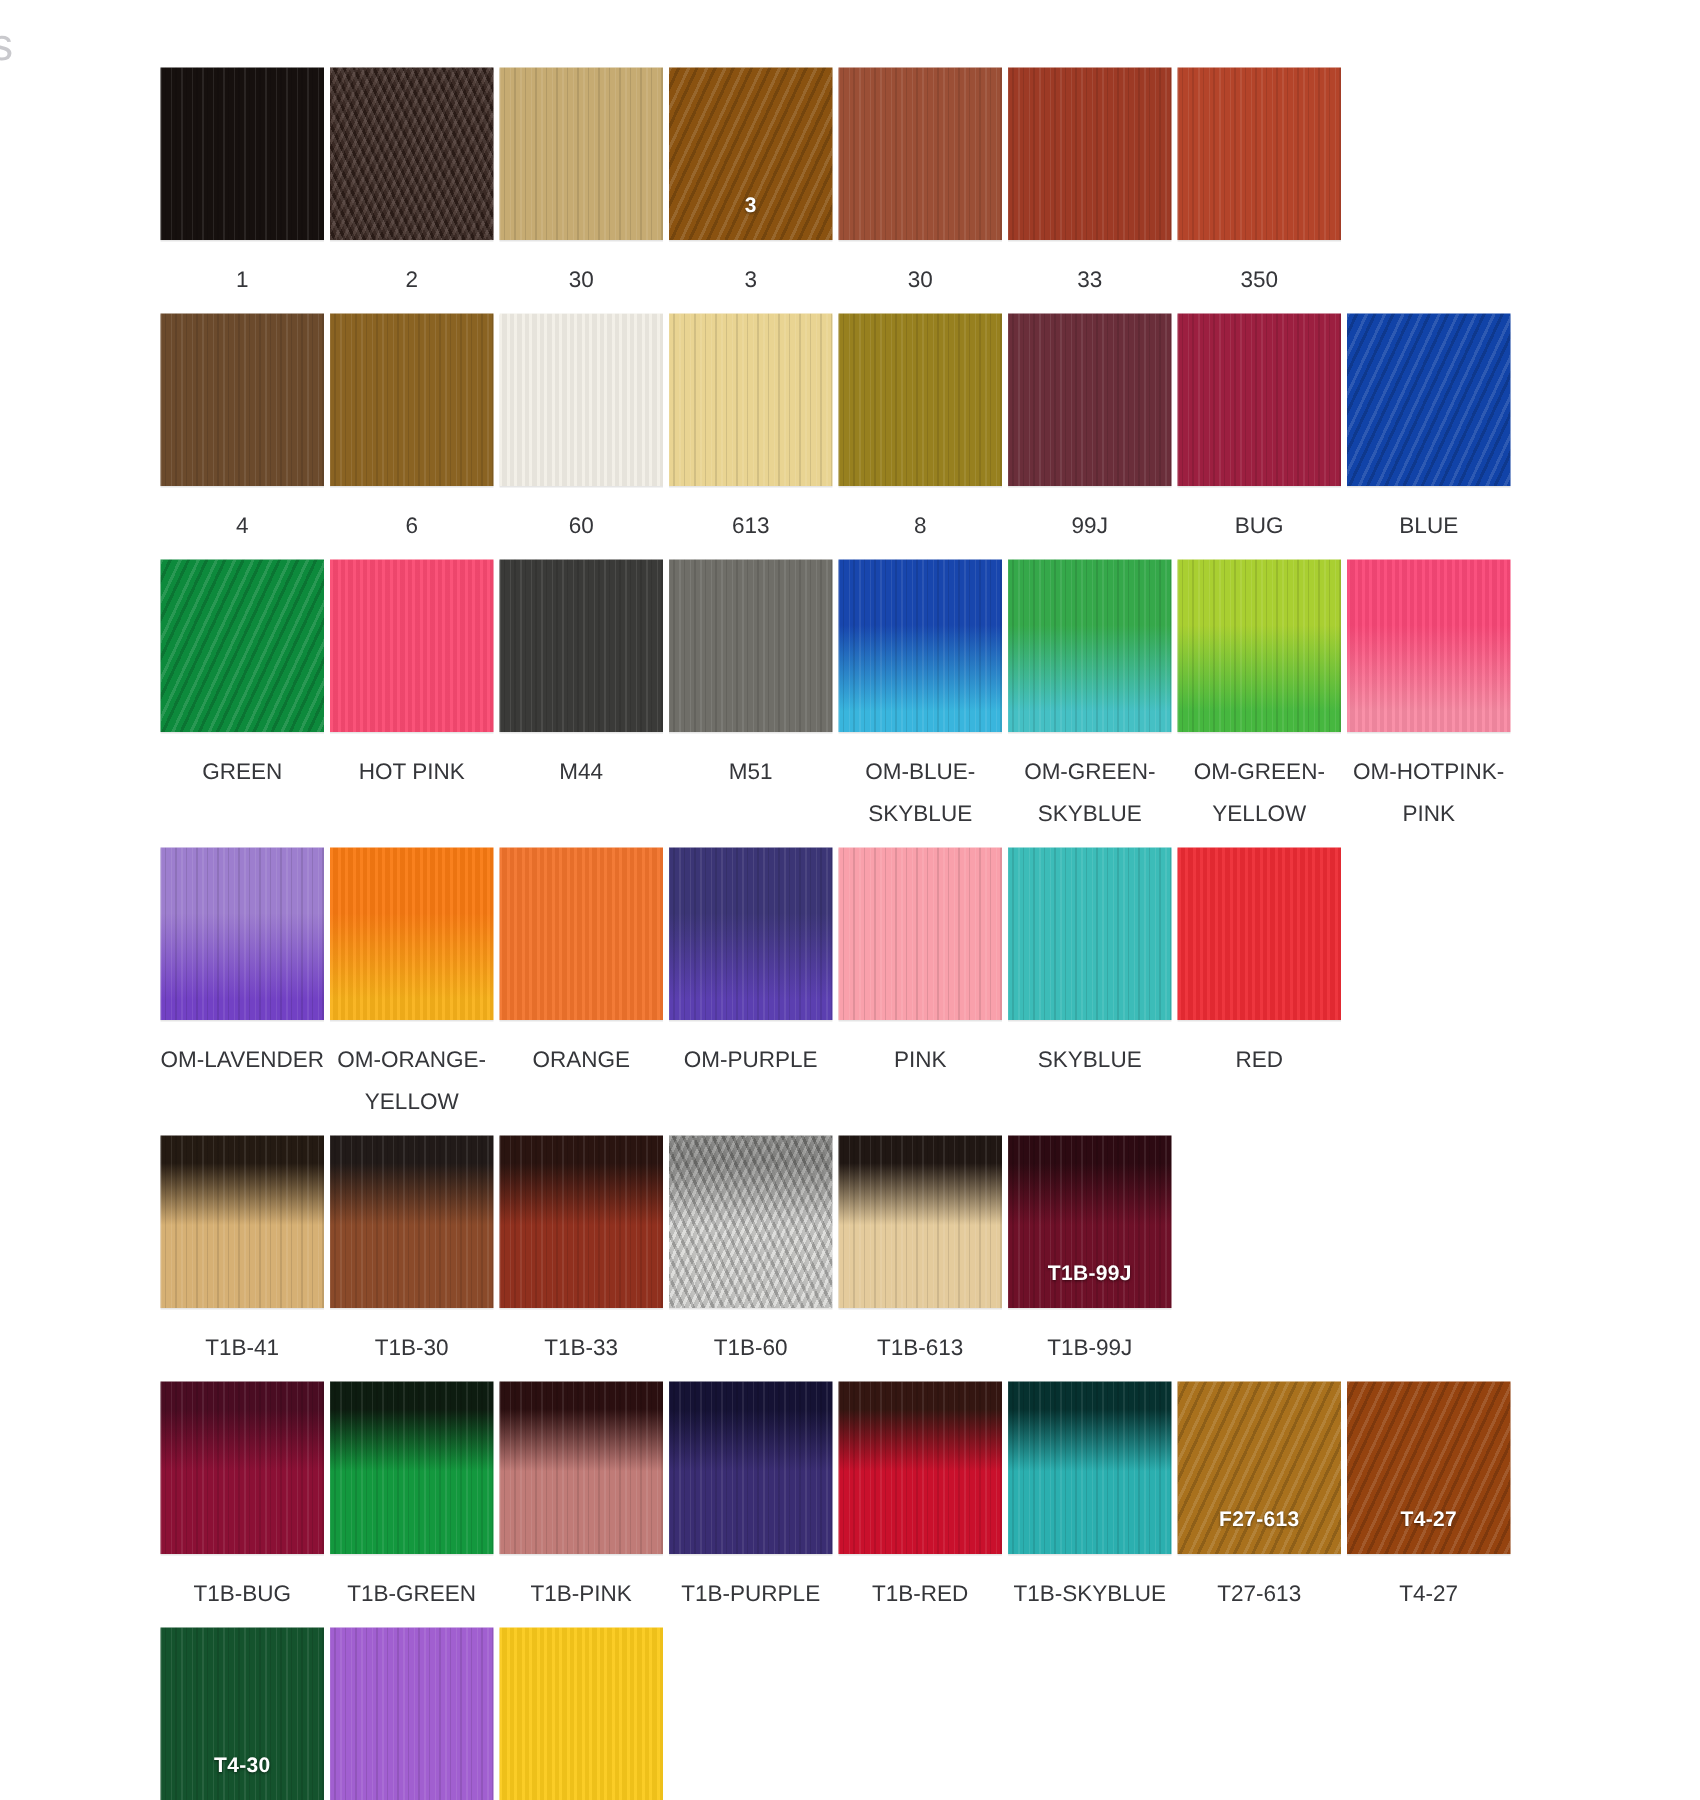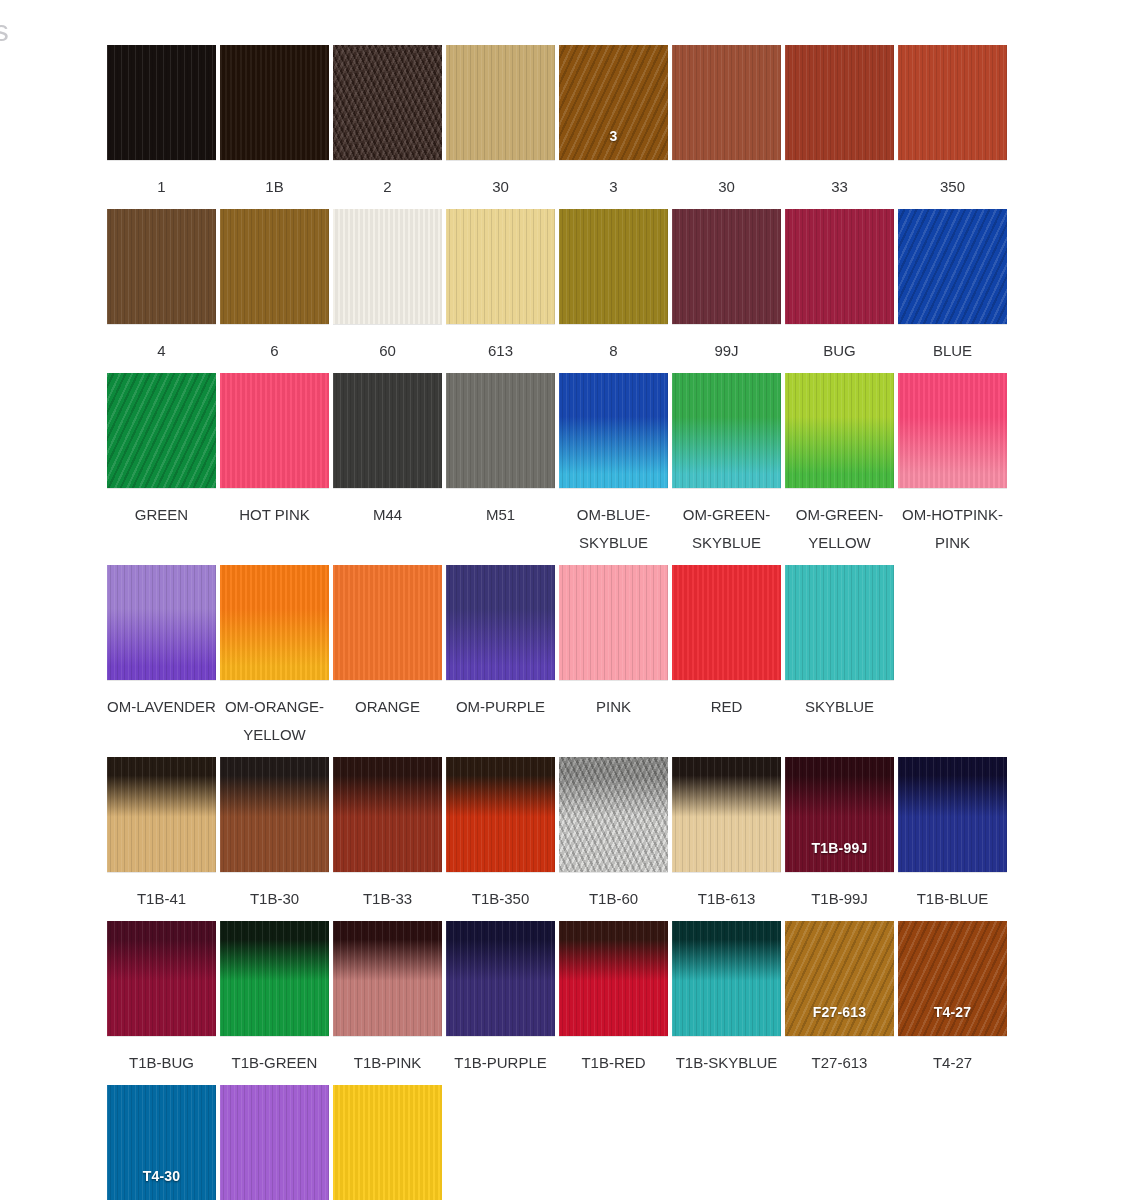--- a/index.html
+++ b/index.html
@@ -155,26 +155,20 @@
 <div id="grid">
     <div class="row">
       <div class="cell">
         <div class="swatch-wrap">
           <div class="swatch " style="background: rgb(22, 16, 14);"></div>
         </div>
         <div class="cell-label">1</div>
       </div>
       <div class="cell">
         <div class="swatch-wrap">
-          <div class="swatch soft" style="background: rgb(33, 18, 8);"></div>
-        </div>
-        <div class="cell-label">1B</div>
-      </div>
-      <div class="cell">
-        <div class="swatch-wrap">
           <div class="swatch curly" style="background: rgb(58, 38, 32);"></div>
         </div>
         <div class="cell-label">2</div>
       </div>
       <div class="cell">
         <div class="swatch-wrap">
           <div class="swatch " style="background: rgb(198, 171, 114);"></div>
         </div>
         <div class="cell-label">30</div>
       </div>
@@ -334,56 +328,50 @@
         <div class="cell-label">OM-PURPLE</div>
       </div>
       <div class="cell">
         <div class="swatch-wrap">
           <div class="swatch " style="background: rgb(249, 160, 171);"></div>
         </div>
         <div class="cell-label">PINK</div>
       </div>
       <div class="cell">
         <div class="swatch-wrap">
+          <div class="swatch " style="background: rgb(60, 188, 184);"></div>
+        </div>
+        <div class="cell-label">SKYBLUE</div>
+      </div>
+      <div class="cell">
+        <div class="swatch-wrap">
           <div class="swatch soft" style="background: rgb(237, 43, 52);"></div>
         </div>
         <div class="cell-label">RED</div>
       </div>
-      <div class="cell">
-        <div class="swatch-wrap">
-          <div class="swatch " style="background: rgb(60, 188, 184);"></div>
-        </div>
-        <div class="cell-label">SKYBLUE</div>
-      </div>
     </div>
     <div class="row-spacer"></div>
     <div class="row">
       <div class="cell">
         <div class="swatch-wrap">
           <div class="swatch " style="background: linear-gradient(rgb(36, 26, 18) 0%, rgb(36, 26, 18) 16%, rgb(214, 176, 116) 52%, rgb(214, 176, 116) 100%);"></div>
         </div>
         <div class="cell-label">T1B-41</div>
       </div>
       <div class="cell">
         <div class="swatch-wrap">
           <div class="swatch " style="background: linear-gradient(rgb(33, 26, 24) 0%, rgb(33, 26, 24) 16%, rgb(138, 74, 42) 52%, rgb(138, 74, 42) 100%);"></div>
         </div>
         <div class="cell-label">T1B-30</div>
       </div>
       <div class="cell">
         <div class="swatch-wrap">
           <div class="swatch " style="background: linear-gradient(rgb(42, 20, 16) 0%, rgb(42, 20, 16) 16%, rgb(144, 48, 30) 52%, rgb(144, 48, 30) 100%);"></div>
         </div>
         <div class="cell-label">T1B-33</div>
-      </div>
-      <div class="cell">
-        <div class="swatch-wrap">
-          <div class="swatch " style="background: linear-gradient(rgb(42, 26, 16) 0%, rgb(42, 26, 16) 16%, rgb(200, 48, 15) 52%, rgb(200, 48, 15) 100%);"></div>
-        </div>
-        <div class="cell-label">T1B-350</div>
       </div>
       <div class="cell">
         <div class="swatch-wrap">
           <div class="swatch curly" style="background: linear-gradient(rgb(143, 143, 141) 0%, rgb(143, 143, 141) 16%, rgb(216, 216, 214) 52%, rgb(216, 216, 214) 100%);"></div>
         </div>
         <div class="cell-label">T1B-60</div>
       </div>
       <div class="cell">
         <div class="swatch-wrap">
           <div class="swatch " style="background: linear-gradient(rgb(32, 23, 19) 0%, rgb(32, 23, 19) 16%, rgb(228, 203, 156) 52%, rgb(228, 203, 156) 100%);"></div>
@@ -391,26 +379,20 @@
         <div class="cell-label">T1B-613</div>
       </div>
       <div class="cell">
         <div class="swatch-wrap">
           <div class="swatch " style="background: linear-gradient(rgb(45, 10, 18) 0%, rgb(45, 10, 18) 16%, rgb(110, 16, 40) 52%, rgb(110, 16, 40) 100%);">
             <div class="swatch-overlay-label">T1B-99J</div>
           </div>
         </div>
         <div class="cell-label">T1B-99J</div>
       </div>
-      <div class="cell">
-        <div class="swatch-wrap">
-          <div class="swatch " style="background: linear-gradient(rgb(16, 13, 46) 0%, rgb(16, 13, 46) 16%, rgb(37, 49, 141) 52%, rgb(37, 49, 141) 100%);"></div>
-        </div>
-        <div class="cell-label">T1B-BLUE</div>
-      </div>
     </div>
     <div class="row-spacer"></div>
     <div class="row">
       <div class="cell">
         <div class="swatch-wrap">
           <div class="swatch " style="background: linear-gradient(rgb(74, 12, 34) 0%, rgb(74, 12, 34) 16%, rgb(139, 16, 53) 52%, rgb(139, 16, 53) 100%);"></div>
         </div>
         <div class="cell-label">T1B-BUG</div>
       </div>
       <div class="cell">
@@ -457,21 +439,21 @@
             <div class="swatch-overlay-label">T4-27</div>
           </div>
         </div>
         <div class="cell-label">T4-27</div>
       </div>
     </div>
     <div class="row-spacer"></div>
     <div class="row">
       <div class="cell">
         <div class="swatch-wrap">
-          <div class="swatch " style="background: #0369a1;">
+          <div class="swatch " style="background: #14532d;">
             <div class="swatch-overlay-label">T4-30</div>
           </div>
         </div>
       </div>
       <div class="cell">
         <div class="swatch-wrap">
           <div class="swatch " style="background: rgb(161, 95, 208);"></div>
         </div>
       </div>
       <div class="cell">

